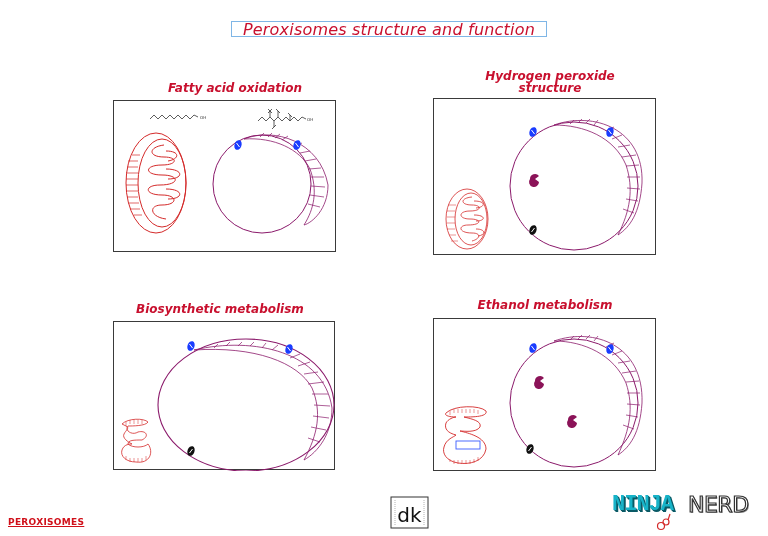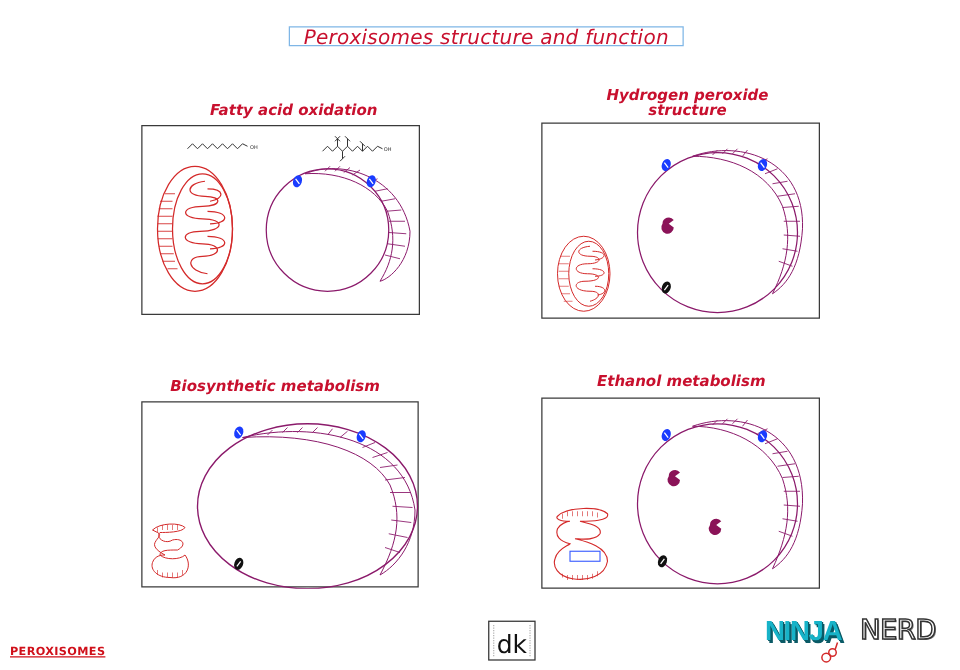--- a/index.html
+++ b/index.html
@@ -17,21 +17,21 @@
   .panel {
     position: absolute; border: 1.5px solid #3a3a3a; box-sizing: border-box; background: #fff;
   }
   .panel svg { position: absolute; left: 0; top: 0; }
   .footer-label {
     position: absolute; left: 8px; top: 517px; color: #d0101a; font-family: "DejaVu Sans", sans-serif;
     font-weight: bold; font-size: 9px; letter-spacing: 0.3px; text-decoration: underline;
   }
   .dk-logo { position: absolute; left: 366px; top: 496px; width: 39px; height: 33px; padding-left: 24px; }
   .nn-logo { position: absolute; left: 612px; top: 488px; width: 150px; height: 44px; }
-  .nn-ninja { position: absolute; left: 0; top: 4px; font-family: Liberation Sans, sans-serif; font-weight: bold; font-size: 22px; color: #17b3c8; letter-spacing: -1px; text-shadow: 1px 1px 0 #0a5a66, 2px 2px 0 #0a5a66; }
+  .nn-ninja { position: absolute; left: 0; top: 4px; font-family: Liberation Mono, monospace; font-weight: bold; font-size: 22px; color: #17b3c8; letter-spacing: -1px; text-shadow: 1px 1px 0 #0a5a66, 2px 2px 0 #0a5a66; }
   .nn-nerd { position: absolute; left: 76px; top: 4px; font-family: "DejaVu Sans", sans-serif; font-weight: normal; font-size: 22px; color: #ffffff; -webkit-text-stroke: 1.2px #333; letter-spacing: -0.5px; text-shadow: 1px 1px 0 #888; }
 </style>
 </head>
 <body>
 
 <div class="title-box">Peroxisomes structure and function</div>
 
 <div class="panel-label" style="left:140px; top:82px; width:190px;">Fatty acid oxidation</div>
 <div class="panel" style="left:113px; top:100px; width:223px; height:152px;">
   <svg width="223" height="152" viewBox="0 0 223 152">

